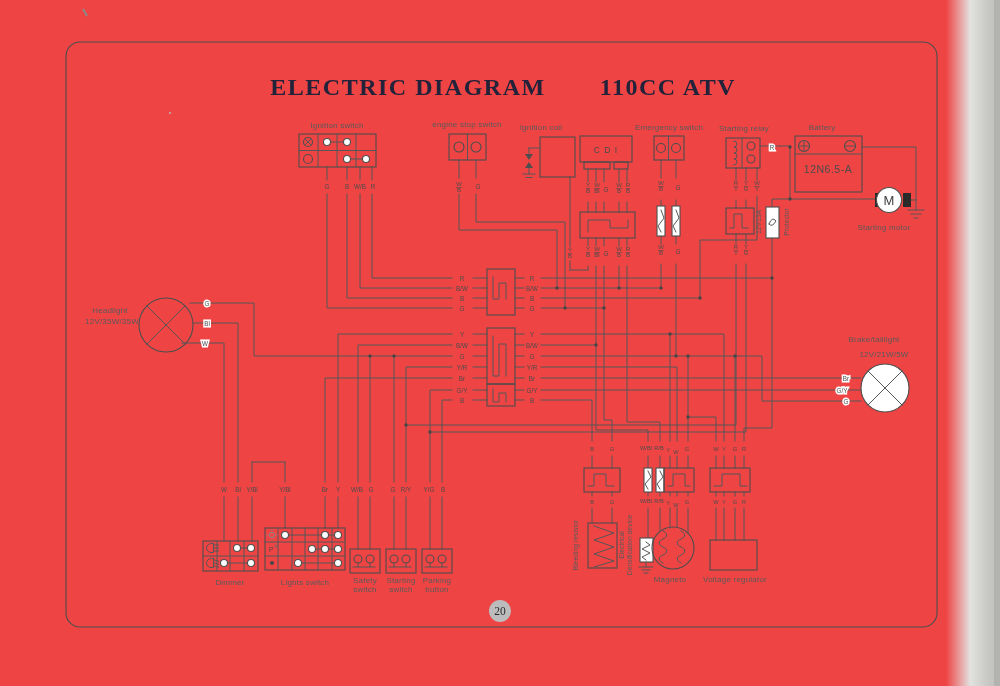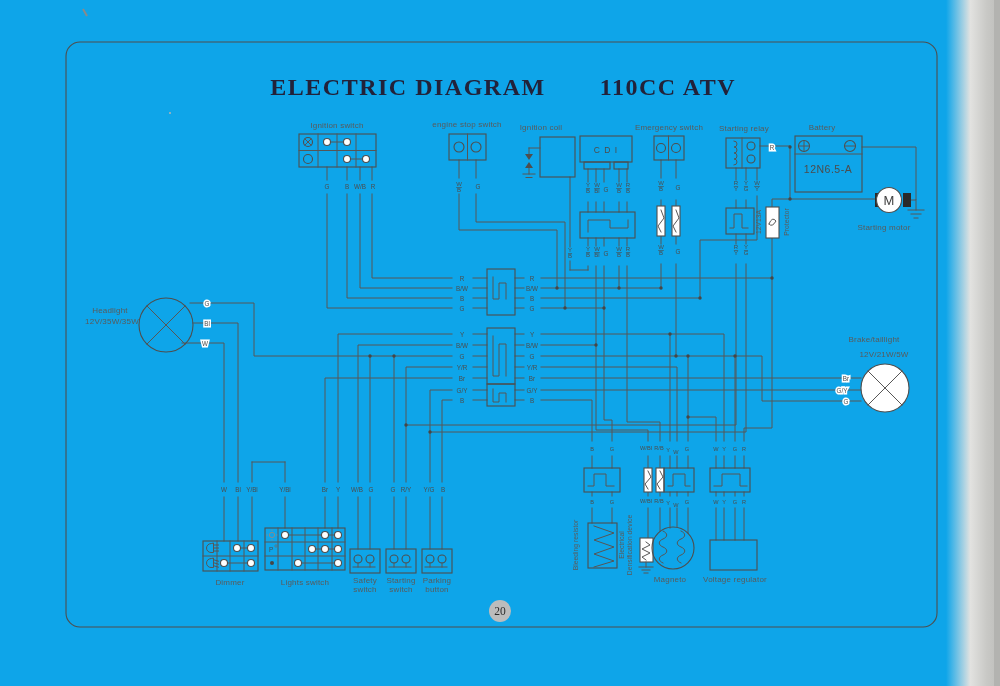--- a/index.html
+++ b/index.html
@@ -1,16 +1,16 @@
 <!DOCTYPE html>
 <html><head>
 <meta charset="utf-8">
 <style>
   html,body{margin:0;padding:0;background:#ffffff;}
-  #page{position:relative;width:1000px;height:686px;background:#0ea5e9;overflow:hidden;
+  #page{position:relative;width:1000px;height:686px;background:#ef4444;overflow:hidden;
         font-family:"Liberation Sans",sans-serif;}
   #scan-edge{position:absolute;top:0;right:0;width:54px;height:686px;
      background:linear-gradient(90deg,rgba(255,255,255,0) 0%,#e2e2e0 45%,#c9c9c6 75%,#bdbdba 100%);}
   #scan-edge2{position:absolute;top:0;right:0;width:6px;height:686px;background:#b3b3b0;}
   svg{position:absolute;left:0;top:0;}
   svg text{font-family:"Liberation Sans",sans-serif;text-anchor:middle;fill:#4c4c4c;}
   .w{stroke:#565656;stroke-width:1;fill:none;stroke-linecap:square;}
   .bx{stroke:#4e4e4e;stroke-width:1.1;fill:none;}
   .bxw{stroke:#4e4e4e;stroke-width:1.1;fill:#fff;}
   .dot{fill:#464646;stroke:none;}

